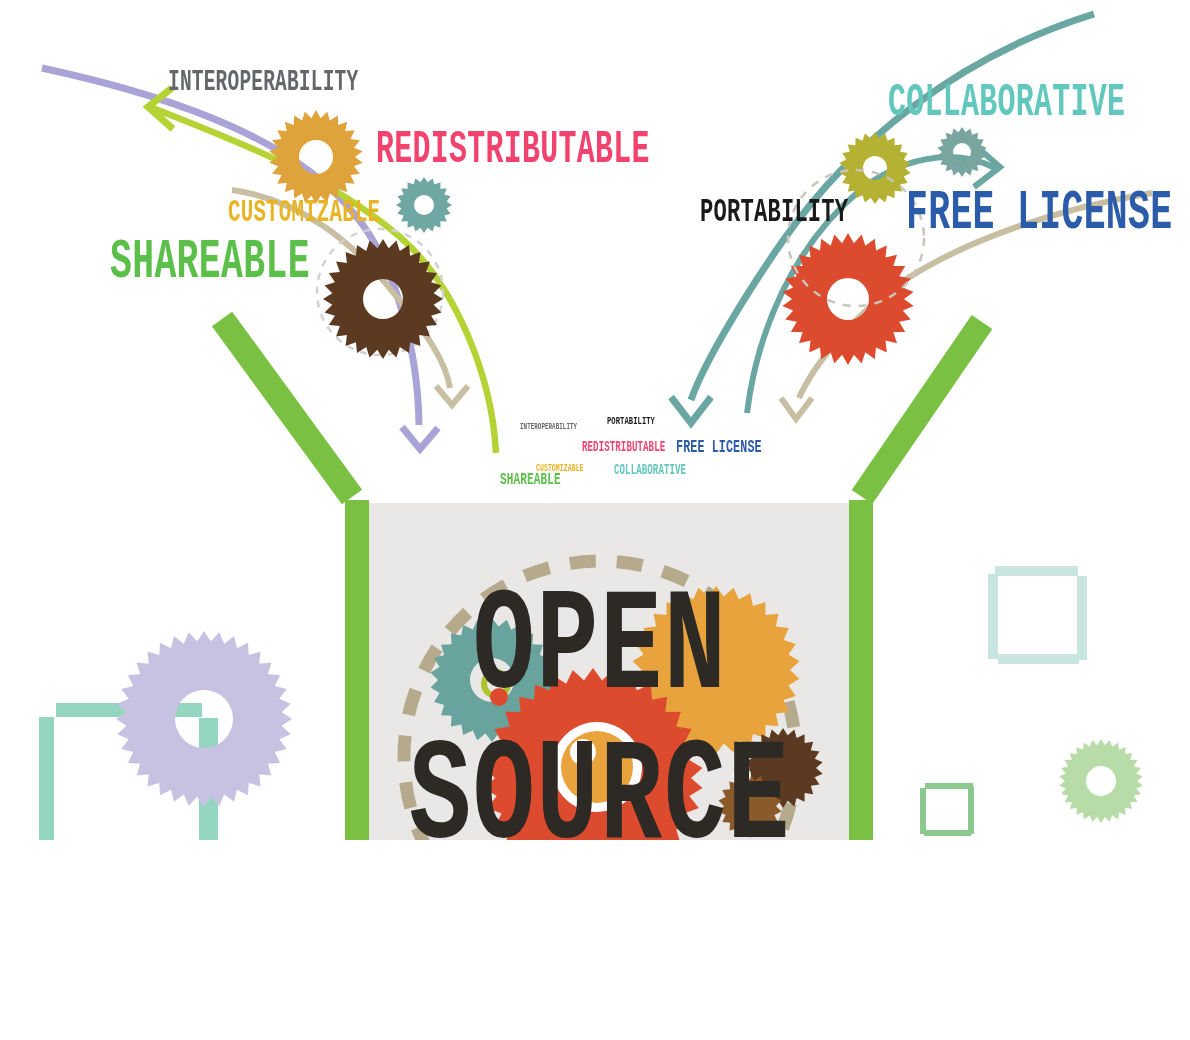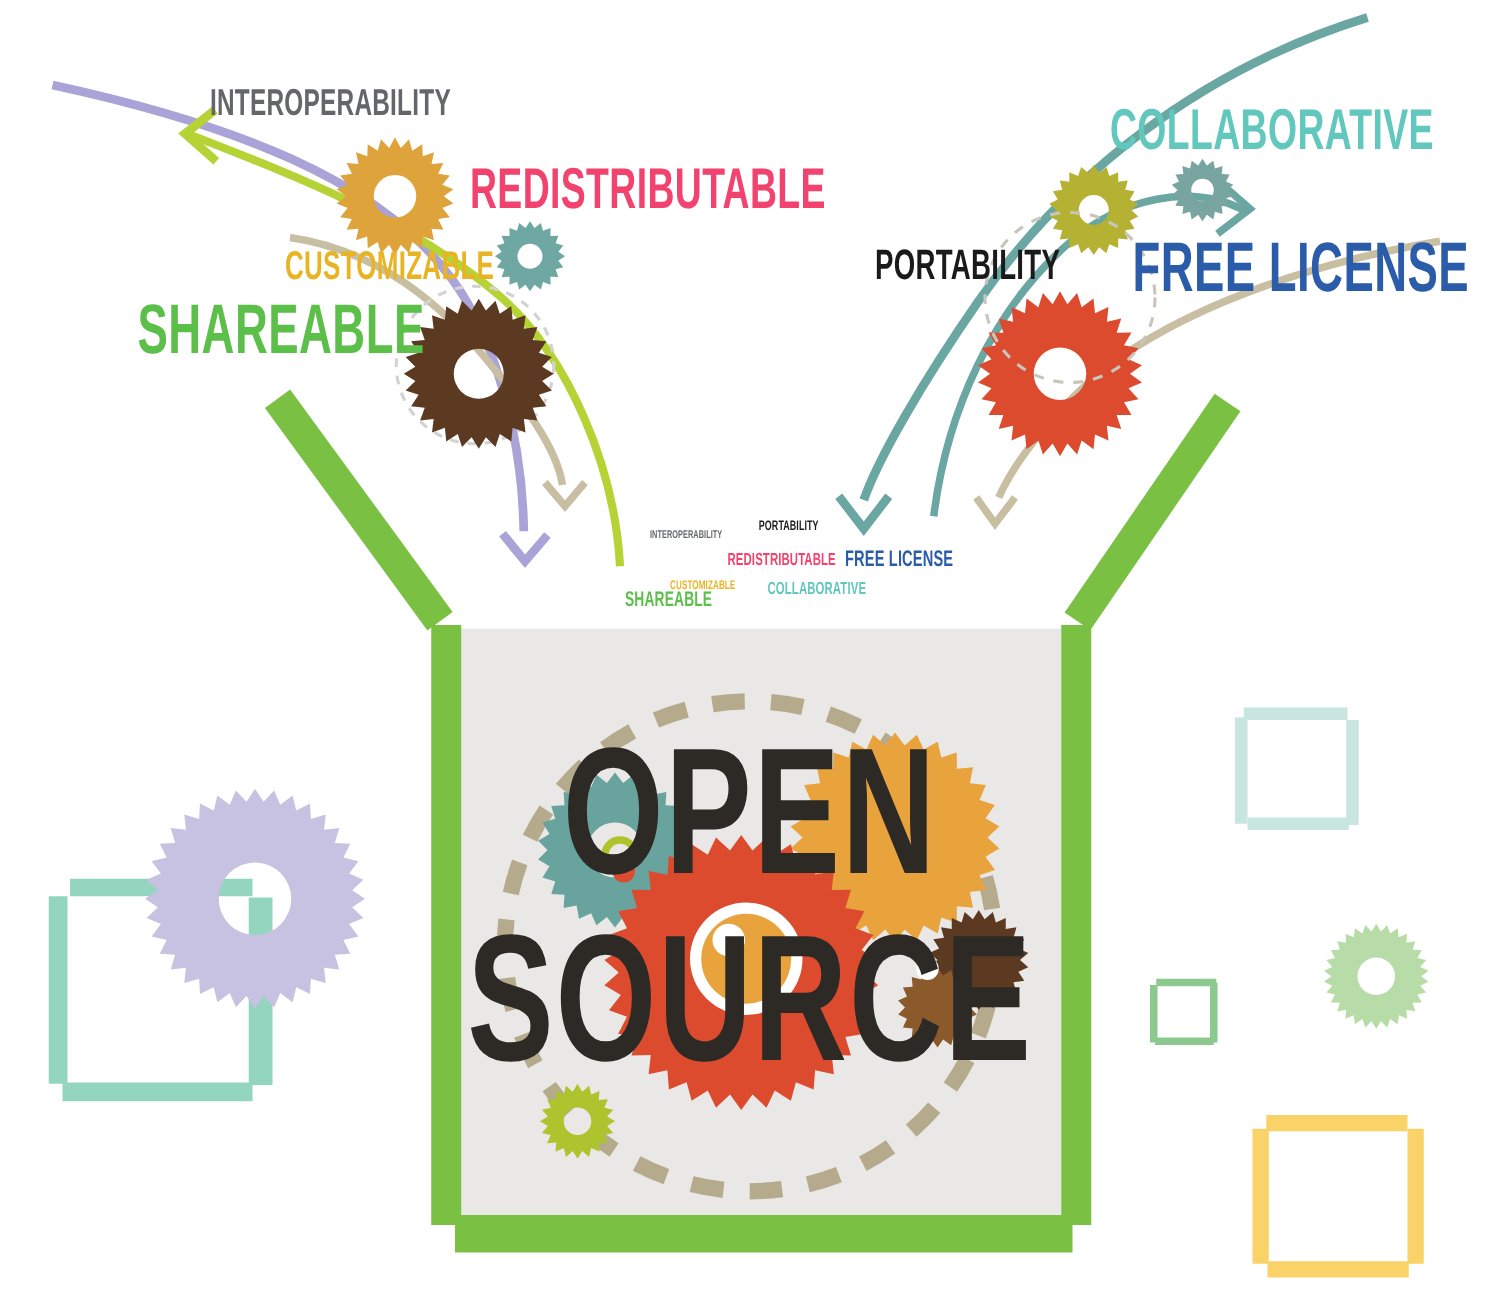--- a/index.html
+++ b/index.html
@@ -1,18 +1,18 @@
 <!DOCTYPE html>
 <html><head>
 <meta charset="utf-8">
 <style>
   html,body{margin:0;padding:0;background:#ffffff;}
   .stage{
-    position:relative;width:1190px;height:1040px;overflow:hidden;background:#ffffff;
-    font-family:Liberation Sans, sans-serif;
+    position:relative;width:1190px;height:840px;overflow:hidden;background:#ffffff;
+    font-family:Liberation Mono, monospace;
   }
   .stage svg{position:absolute;left:0;top:0;}
   .lbl{
     position:absolute;font-weight:700;white-space:nowrap;letter-spacing:.01em;
     transform:scaleX(.65);transform-origin:0 0;line-height:1.1;
   }
   .c-gray{color:#64666A}.c-pink{color:#F2436E}.c-gold{color:#E9B424}
   .c-green{color:#5CBF4A}.c-teal{color:#62C7BC}.c-black{color:#1A1A1A}.c-blue{color:#2B5CA9}
   .boxline{
     position:absolute;left:0;width:1200px;text-align:center;font-weight:700;color:#2D2A26;

